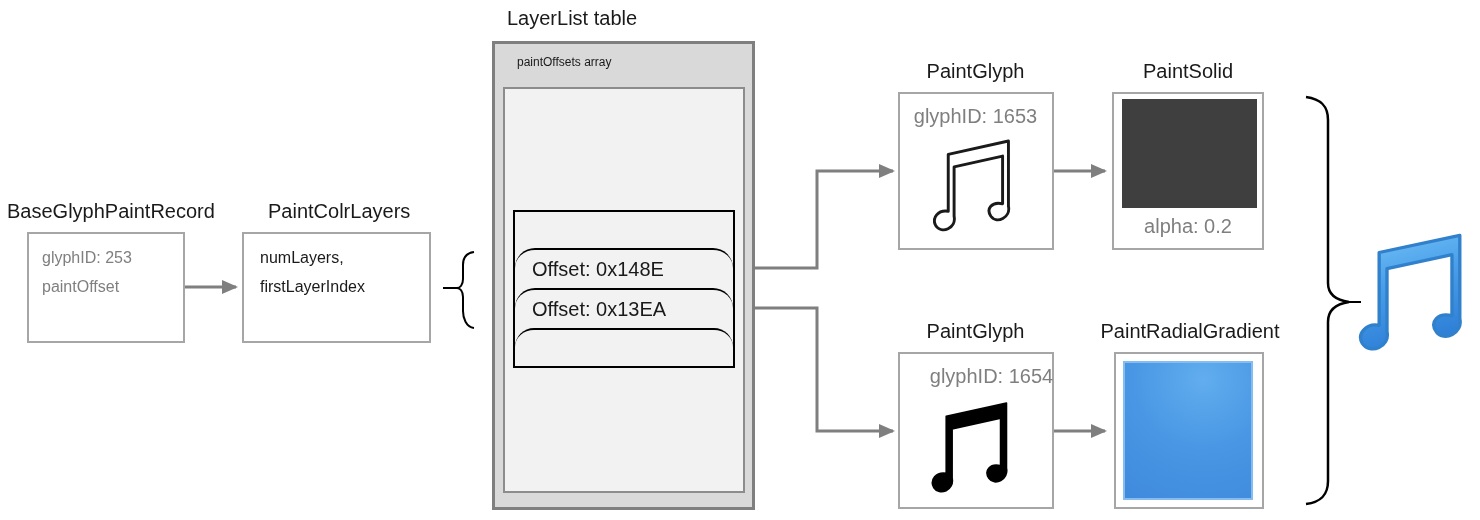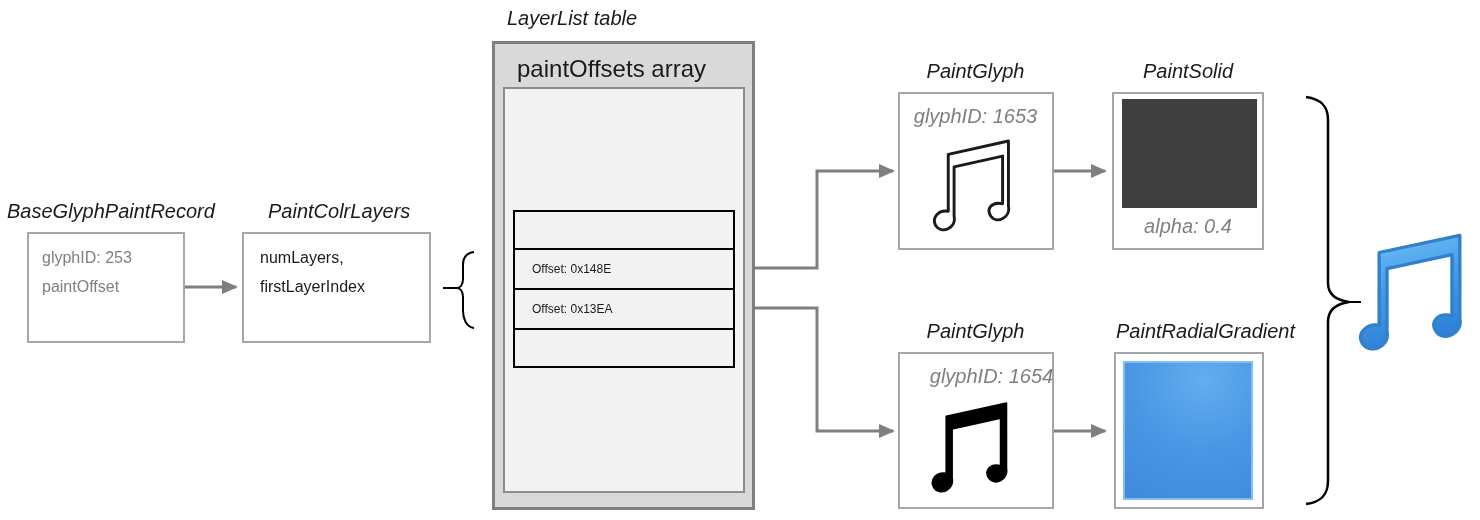--- a/index.html
+++ b/index.html
@@ -1,44 +1,44 @@
 <!DOCTYPE html>
 <html><head>
 <meta charset="utf-8">
 <style>
   html,body { margin:0; padding:0; background:#fff; }
   .stage {
     position:relative; width:1480px; height:520px; background:#ffffff;
     font-family:"Liberation Sans", sans-serif; overflow:hidden; color:#1a1a1a;
   }
-  .title { position:absolute; font-size:20px; color:#1a1a1a; white-space:nowrap;font-style:italic; }
+  .title { position:absolute; font-size:20px; color:#1a1a1a; white-space:nowrap; }
   .title.centered { text-align:center; }
   .box {
     position:absolute; background:#fff; border:2px solid #a6a6a6; box-sizing:border-box;
   }
   .fields { padding:9px 14px 0 13px; font-size:16px; line-height:29px; }
   .gray { color:#7f7f7f; }
   .black { color:#1a1a1a; }
   
   .ll-outer {
     position:absolute; left:492px; top:41px; width:263px; height:469px;
     background:#d9d9d9; border:3px solid #7f7f7f; box-sizing:border-box;
   }
-  .ll-label { position:absolute; left:517px; top:55px; font-size:24px; }
+  .ll-label { position:absolute; left:517px; top:55px; font-size:12px; }
   .ll-inner {
     position:absolute; left:503px; top:87px; width:242px; height:406px;
     background:#f2f2f2; border:2px solid #8c8c8c; box-sizing:border-box;
   }
   .ll-rows {
     position:absolute; left:513px; top:210px; width:222px;
     border:2px solid #000; box-sizing:border-box; background:#f2f2f2;
   }
   .ll-row {
     height:36px; border-top:2px solid #000; display:flex; align-items:center;
-    padding-left:17px; font-size:12px; box-sizing:content-box;
+    padding-left:17px; font-size:20px; box-sizing:content-box;border-radius:20px;
   }
   .ll-row:first-child { border-top:none; }
   .ll-row.offset { height:38px; }
   
   .solid-swatch {
     position:absolute; left:1122px; top:99px; width:135px; height:109px; background:#3f3f3f;
   }
   .radial-swatch {
     position:absolute; left:1123px; top:361px; width:130px; height:139px;
     border:2px solid #85bdf0; box-sizing:border-box;
@@ -134,26 +134,26 @@
   <div class="title centered" style="left:898px; top:60px; width:155px;">PaintGlyph</div>
   <div class="box" style="left:898px; top:92px; width:156px; height:158px;"></div>
   <div class="title centered gray" style="left:898px; top:105px; width:155px;">glyphID: 1653</div>
   <svg class="note-svg" style="left:933px; top:136px;" width="84" height="102" viewBox="0 0 100 122">
     <path d="M18,22 L90,6 L90,84 C93,97 76,106 69,96 C63,87 70,78 83,81 L83,24 L25,37 L25,96 C28,110 10,118 3,107 C-2,98 6,88 18,90 Z" fill="#ffffff" stroke="#1a1a1a" stroke-width="3.5" stroke-linejoin="round"></path>
   </svg>
 
   <div class="title centered" style="left:1112px; top:60px; width:152px;">PaintSolid</div>
   <div class="box" style="left:1112px; top:92px; width:152px; height:158px;"></div>
   <div class="solid-swatch"></div>
-  <div class="title centered gray" style="left:1112px; top:215px; width:152px;">alpha: 0.4</div>
+  <div class="title centered gray" style="left:1112px; top:215px; width:152px;">alpha: 0.2</div>
 
   <div class="title centered" style="left:898px; top:320px; width:155px;">PaintGlyph</div>
   <div class="box" style="left:898px; top:352px; width:156px; height:157px;"></div>
   <div class="title centered gray" style="left:898px; top:365px; width:187px;">glyphID: 1654</div>
   <svg class="note-svg" style="left:931px; top:398px;" width="84" height="102" viewBox="0 0 100 122">
     <path d="M18,22 L90,6 L90,84 C93,97 76,106 69,96 C63,87 70,78 83,81 L83,24 L25,37 L25,96 C28,110 10,118 3,107 C-2,98 6,88 18,90 Z" fill="#000000" stroke="#000000" stroke-width="2" stroke-linejoin="round"></path>
   </svg>
 
-  <div class="title centered" style="left:1085px; top:320px; width:210px;text-align:right;">PaintRadialGradient</div>
+  <div class="title centered" style="left:1085px; top:320px; width:210px;">PaintRadialGradient</div>
   <div class="box" style="left:1114px; top:352px; width:150px; height:157px;"></div>
   <div class="radial-swatch"></div>
 
 </div>
 
 </body></html>

